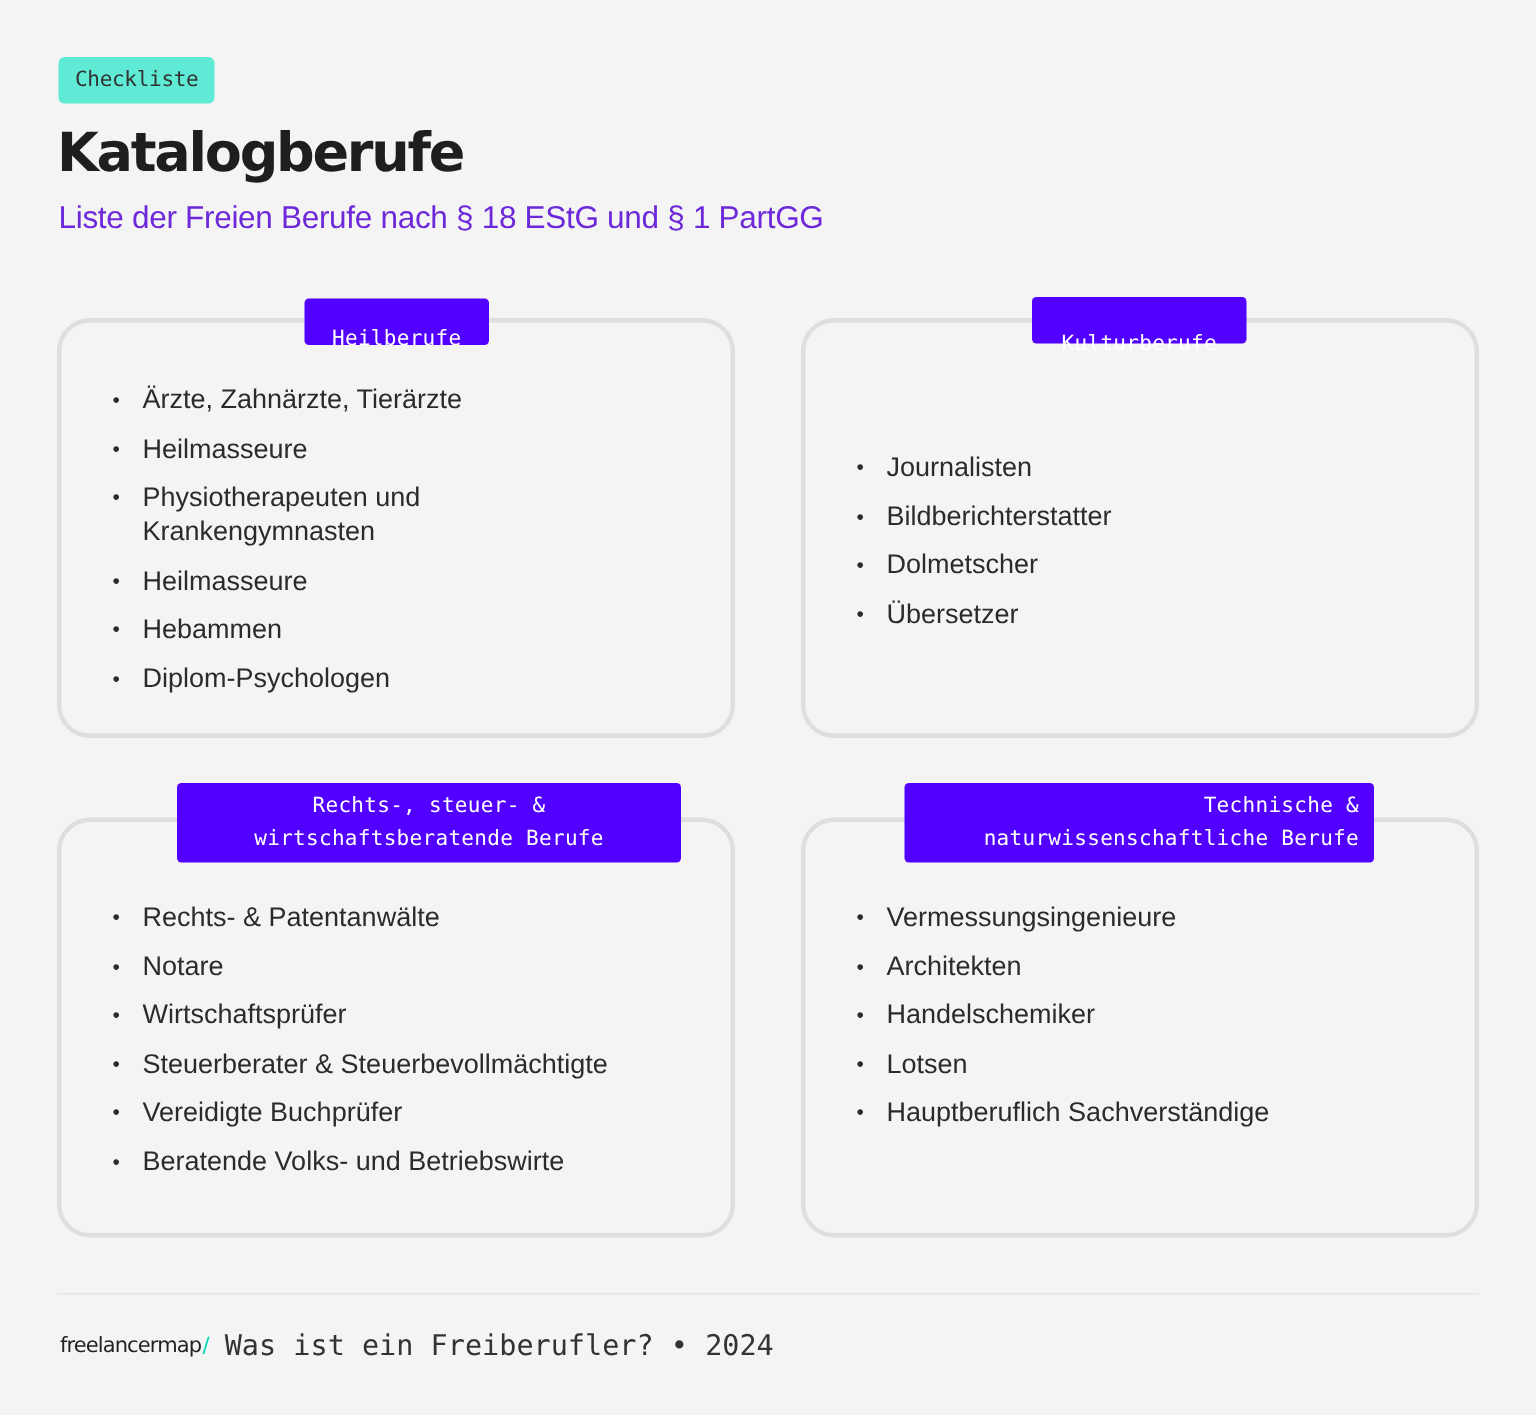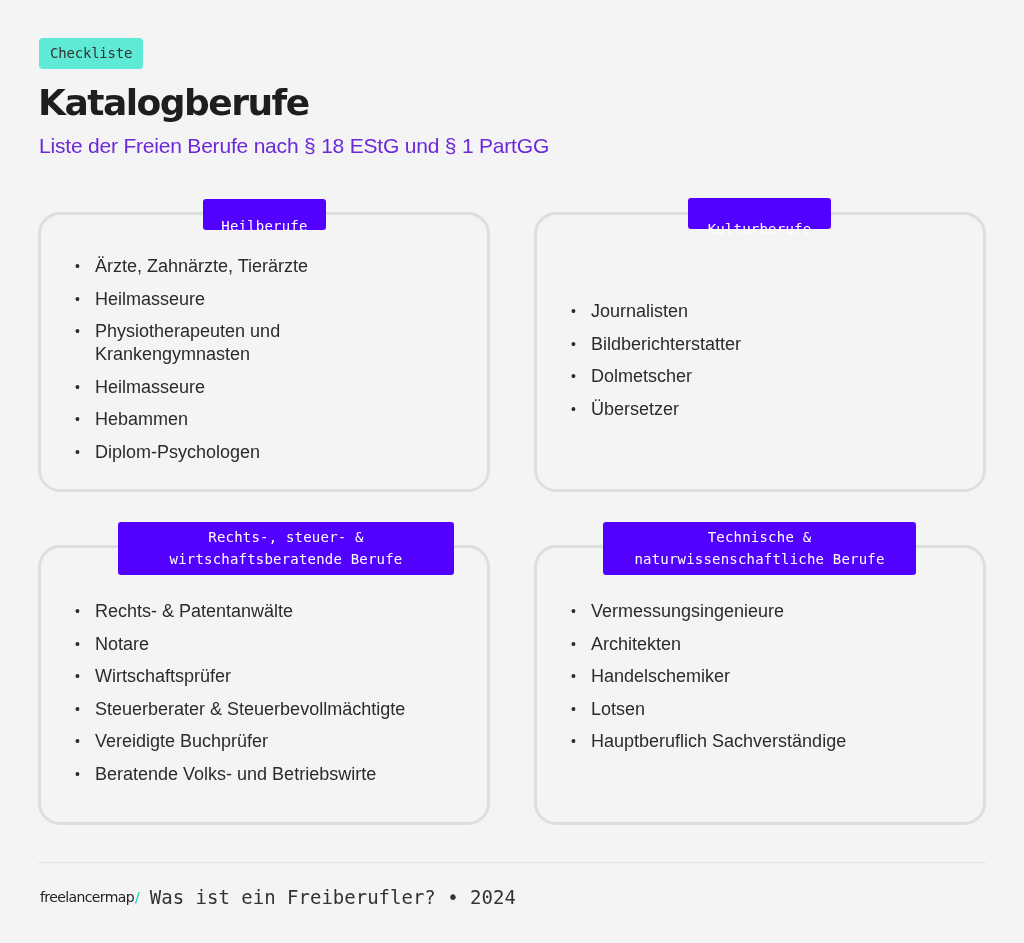--- a/index.html
+++ b/index.html
@@ -100,21 +100,21 @@
 
 <div class="card" style="left:534px; top:545px; width:452px; height:280px;">
   <ul style="top:52px; width:400px;">
     <li>Vermessungsingenieure</li>
     <li>Architekten</li>
     <li>Handelschemiker</li>
     <li>Lotsen</li>
     <li>Hauptberuflich Sachverständige</li>
   </ul>
 </div>
-<div class="card-label" style="left:603px; top:522px; width:313px; height:53px; padding-top:4px;">Technische &amp;
+<div class="card-label" style="left:603px; top:522px; width:313px; height:53px; padding-top:4px;text-align:right;">Technische &amp;
 naturwissenschaftliche Berufe</div>
 
 <div class="divider"></div>
 
 <div class="footer">
   <span class="logo">freelancermap</span>
   <span class="logo-slash">/</span>
   <span class="footer-text">Was ist ein Freiberufler? • 2024</span>
 </div>
 

